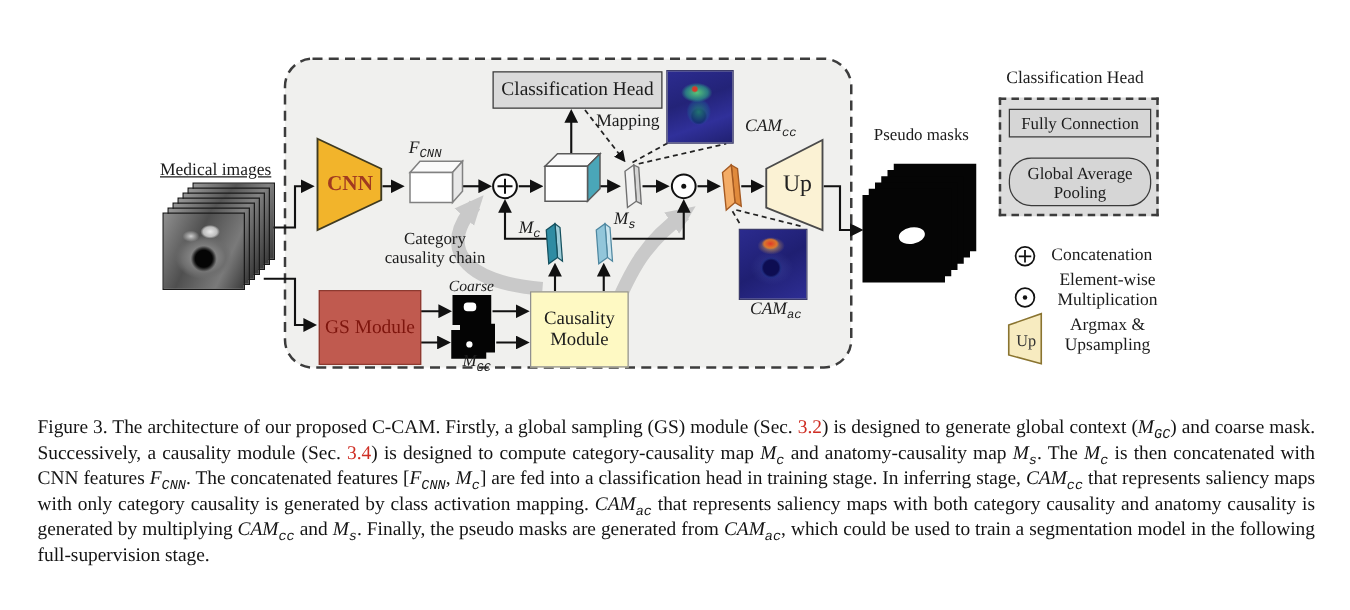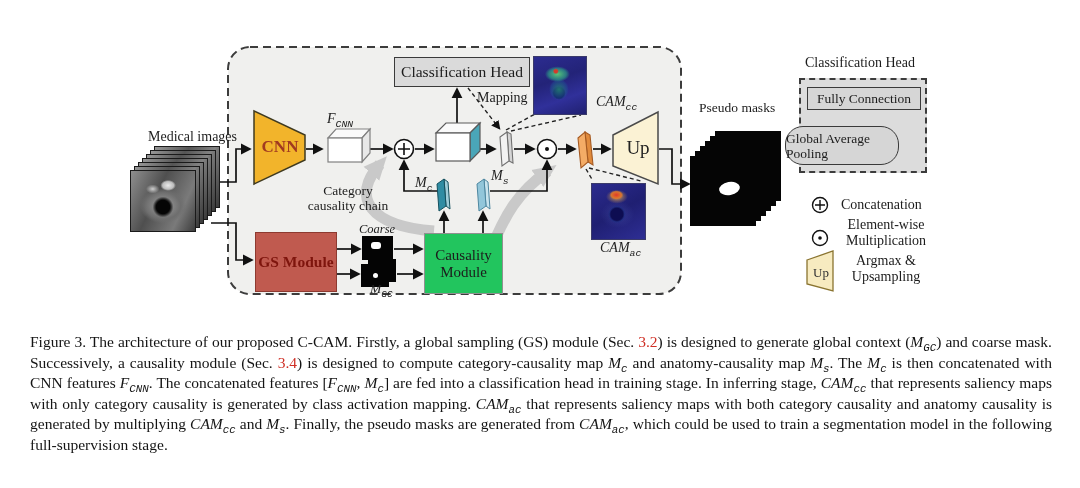--- a/index.html
+++ b/index.html
@@ -7,30 +7,30 @@
           font-family:"Liberation Serif","DejaVu Serif",serif; color:#1c1c1c; overflow:hidden; }
   .abs { position:absolute; }
   .lbl { position:absolute; white-space:nowrap; }
   .ctr { text-align:center; white-space:normal; }
   svg.layer { position:absolute; left:0; top:0; }
 
   
   .clshead-box { left:394px; top:57px; width:134px; height:28px; background:#dadada;
     border:1.5px solid #3a3a3a; display:flex; align-items:center; justify-content:center; font-size:15.5px; }
   .gs-box { left:255px; top:232px; width:80px; height:58px; background:#c05a4f; border:1px solid #8d3a30;
-    display:flex; align-items:center; justify-content:center; font-size:15.5px; font-weight:bold; color:#7e150d; }
-  .caus-box { left:424px; top:233px; width:77px; height:59px; background:#22c55e; border:1px solid #909090;
+    display:flex; align-items:center; justify-content:center; font-size:15.5px; font-weight:normal; color:#7e150d; }
+  .caus-box { left:424px; top:233px; width:77px; height:59px; background:#fef9c3; border:1px solid #909090;
     display:flex; align-items:center; justify-content:center; font-size:15px; text-align:center; line-height:17px; }
 
   
   .leg-dash { left:799px; top:78px; width:128px; height:95px; background:#dcdcdc; border:2px dashed #3c3c3c; box-sizing:border-box; }
   .leg-inner { position:absolute; background:#d6d6d6; border:1.5px solid #3a3a3a; box-sizing:border-box;
-    display:flex; align-items:center; justify-content:center; font-size:13.5px; text-align:left; line-height:15px; }
+    display:flex; align-items:center; justify-content:center; font-size:13.5px; text-align:center; line-height:15px; }
   .fc-box  { left:807px; top:87px;  width:114px; height:23px; }
-  .gap-box { left:785px; top:126px; width:114px; height:39px;border-radius:18px; }
+  .gap-box { left:807px; top:126px; width:114px; height:39px;border-radius:18px; }
 
   
   .med-stack { left:130px; top:146px; width:92px; height:88px; }
   .med-layer { position:absolute; width:64px; height:60px; border:1px solid #1a1a1a;
     background:linear-gradient(110deg,#979797,#555 40%,#828282 70%,#383838); }
   .med-layer:nth-child(1){left:24px;top:0;} .med-layer:nth-child(2){left:20px;top:4px;}
   .med-layer:nth-child(3){left:16px;top:8px;} .med-layer:nth-child(4){left:12px;top:12px;}
   .med-layer:nth-child(5){left:8px;top:16px;} .med-layer:nth-child(6){left:4px;top:20px;}
   .med-front { left:0; top:24px;
     background:
@@ -227,21 +227,21 @@
   <div class="bin mask-mgc"></div>
 
   <div class="abs clshead-box">Classification Head</div>
   <div class="abs gs-box">GS Module</div>
   <div class="abs caus-box">Causality Module</div>
 
   <div class="abs leg-dash"></div>
   <div class="leg-inner fc-box">Fully Connection</div>
   <div class="leg-inner gap-box">Global Average Pooling</div>
 
-  <div class="lbl t14" style="left:148px;top:129px;">Medical images</div>
+  <div class="lbl t14" style="left:128px;top:129px;text-decoration:underline;">Medical images</div>
   <div class="lbl cnn-txt">CNN</div>
 
   <div class="lbl mathlbl t14" style="left:327px;top:111px;">
     <i>F</i><sub>CNN</sub>
   </div>
 
   <div class="lbl t14" style="left:477px;top:90px;">Mapping</div>
 
   <div class="lbl mathlbl t14" style="left:596px;top:94px;">
     <i>CAM</i><sub>cc</sub>

